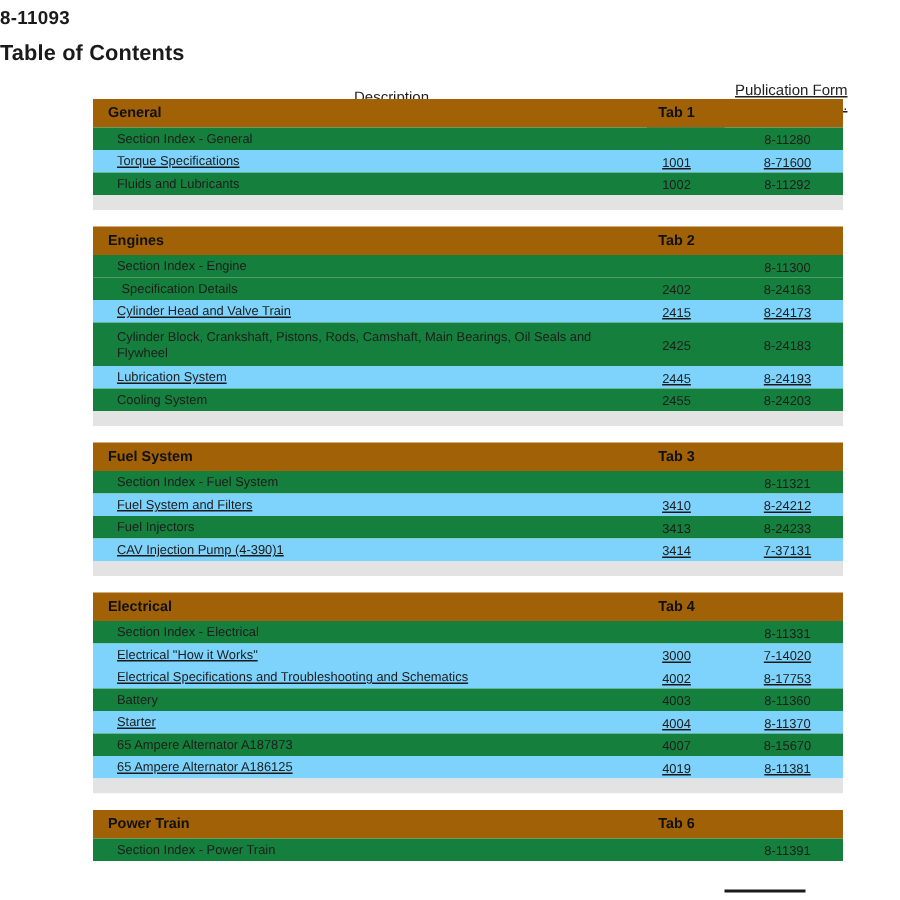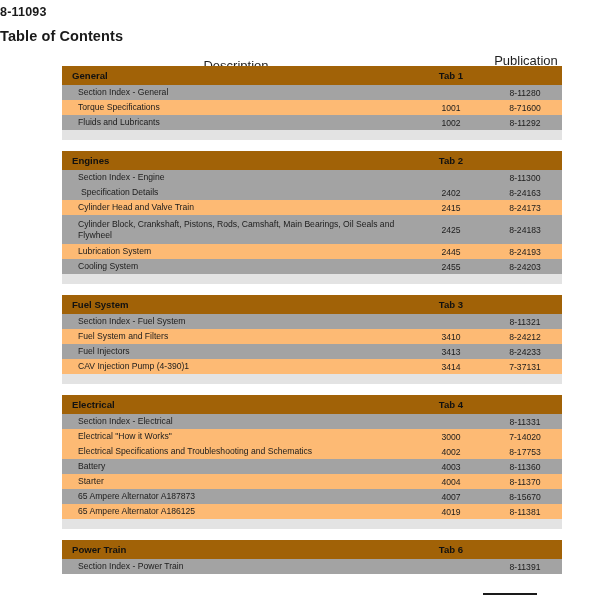--- a/index.html
+++ b/index.html
@@ -43,24 +43,24 @@
   }
 
   
   .col-headers {
     position: relative;
     height: 26px;
     margin-top: 9px;
   }
   .col-headers .ch {
     position: absolute;
-    font-size: 13px;
+    font-size: 10px;
     line-height: 10px;
     color: #1f1f1f;
-    text-align: center;
+    text-align: right;
     text-decoration: underline;
   }
   .ch-description { left: 186px; width: 100px; top: 7px; }
   .ch-section     { left: 413px; width: 70px;  top: 7px; margin-top: 16px; }
   .ch-pubform     { left: 487px; width: 78px;  top: 2px; }
 
   
   .toc {
     position: absolute;
     left: 62px;
@@ -71,22 +71,22 @@
   }
   .toc td {
     padding: 0;
     vertical-align: middle;
   }
 
   .c-desc { width: 352px; }
   .c-sect { width: 74px;  }
   .c-pub  { width: 74px;  }
 
-  tr.row-odd  { background: #a3a3a3; }
-  tr.row-even { background: #fdba74; }
+  tr.row-odd  { background: #15803d; }
+  tr.row-even { background: #7dd3fc; text-decoration: underline; }
   tr.section-head { background: #a16207; }
   tr.spacer { background: #e3e3e3; }
   tr.gap    { background: #ffffff; }
 
   .section-head td {
     height: 19px;
     font-size: 9.6px;
     font-weight: bold;
     color: #111111;
   }

